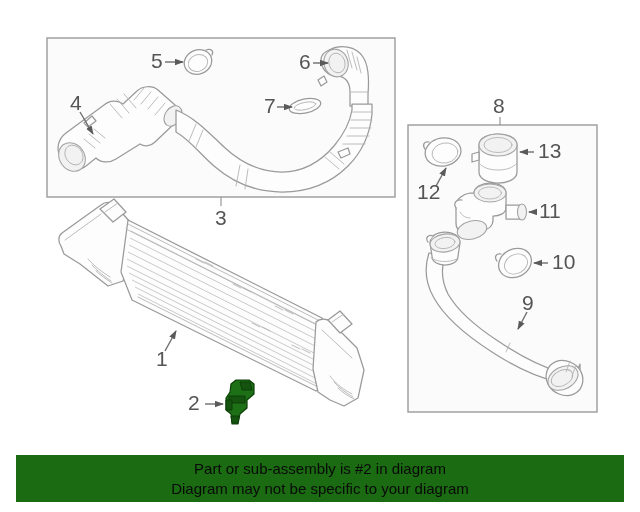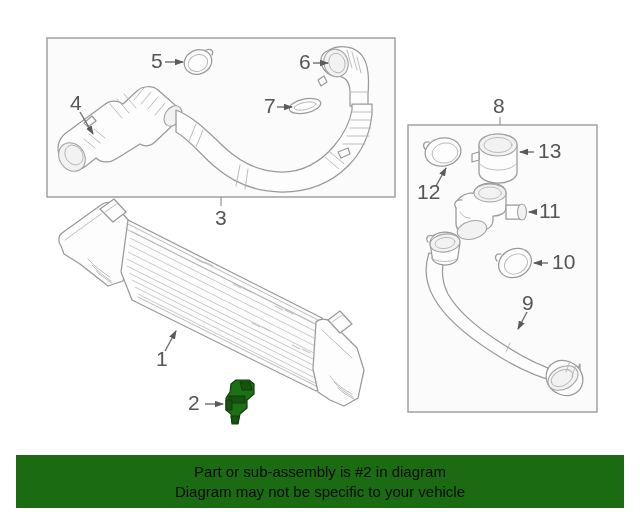--- a/index.html
+++ b/index.html
@@ -82,21 +82,21 @@
     font-family: "Liberation Sans", sans-serif;
     font-size: 21px;
     fill: #555555;
     dominant-baseline: middle;
   }
   #banner {
     position: absolute;
     left: 16px;
     top: 455px;
     width: 608px;
-    height: 53px;
+    height: 47px;
     background: #1a6b11;
     color: #000000;
     display: flex;
     flex-direction: column;
     align-items: center;
     justify-content: center;
     box-sizing: border-box;
   }
   #banner .banner-line {
     font-family: "Liberation Sans", sans-serif;
@@ -416,14 +416,14 @@
     <g>
       <path class="leader" d="M205,404 L223,404" marker-end="url(#arrow)"></path>
       <text class="num-label" x="188" y="404">2</text>
     </g>
 
   </svg>
 </div>
 
 <div id="banner">
   <div class="banner-line">Part or sub-assembly is #2 in diagram</div>
-  <div class="banner-line">Diagram may not be specific to your vehicle</div>
+  <div class="banner-line">Diagram may not be specific to your diagram</div>
 </div>
 
 </body></html>

